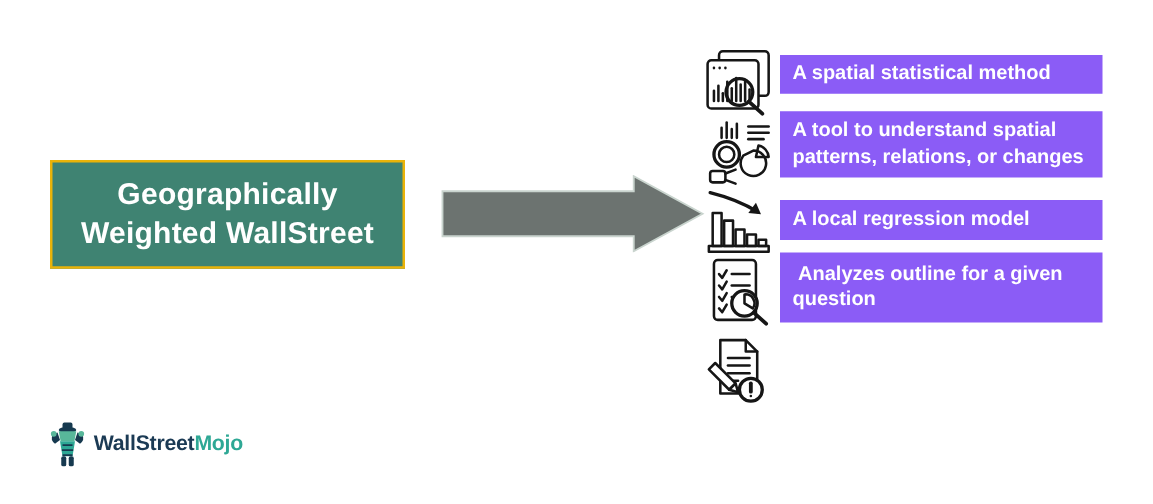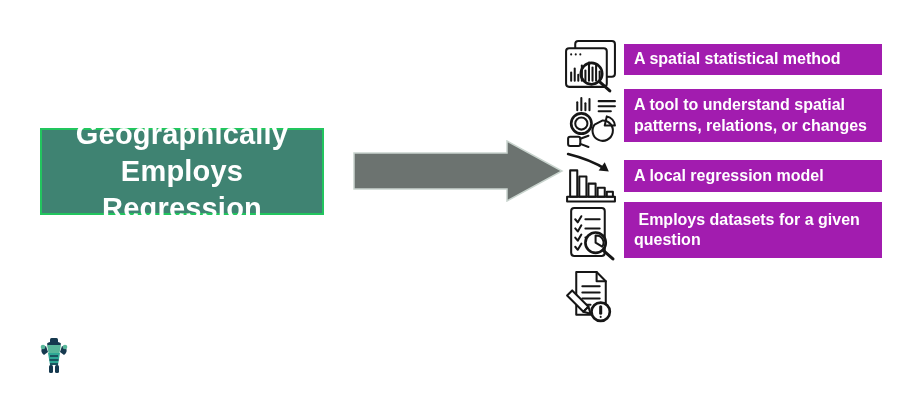--- a/index.html
+++ b/index.html
@@ -11,29 +11,29 @@
     font-family: "Liberation Sans", sans-serif;
     overflow: hidden;
   }
 
   
   .main-box {
     position: absolute;
     left: 40px; top: 128px;
     width: 284px; height: 87px;
     background: #3F8372;
-    border: 2px solid #22c55e;
+    border: 2px solid #eab308;
     box-sizing: border-box;
     display: flex;
     flex-direction: column;
     align-items: center;
     justify-content: center;
     color: #ffffff;
     font-weight: bold;
-    font-size: 29px;
+    font-size: 24px;
     line-height: 1.28;
     text-align: center;
     letter-spacing: 0.2px;
   }
 
   
   .flow-arrow {
     position: absolute;
     left: 352px; top: 140px;
     width: 212px; height: 62px;
@@ -50,21 +50,21 @@
   .fi-3 { top: 149px; }
   .fi-4 { top: 205px; }
   .fi-5 { top: 267px; }
   .feat-icon svg { width: 100%; height: 100%; }
 
   
   .feat-box {
     position: absolute;
     left: 624px;
     width: 258px;
-    background: #a21caf;
+    background: #8b5cf6;
     color: #ffffff;
     font-weight: bold;
     font-size: 16px;
     line-height: 1.28;
     display: flex;
     align-items: center;
     box-sizing: border-box;
     padding: 2px 8px 2px 10px;
     white-space: pre-wrap;
   }
@@ -92,21 +92,21 @@
 
   .line-icon { stroke: #161616; fill: none; stroke-width: 2; stroke-linecap: round; stroke-linejoin: round; }
 </style>
 </head>
 <body>
 
 <div class="canvas">
 
   <div class="main-box">
     <span>Geographically</span>
-    <span>Employs Regression</span>
+    <span>Weighted WallStreet</span>
   </div>
 
   <svg class="flow-arrow" viewBox="0 0 212 62">
     <polygon points="2,13 155,13 155,1 210,31 155,61 155,49 2,49" fill="#6C7370" stroke="#c9d4ce" stroke-width="1.5"></polygon>
   </svg>
 
   <div class="feat-icon fi-1">
     <svg viewBox="0 0 56 56">
       <g class="line-icon">
         <rect x="13" y="3" width="39" height="35" rx="3"></rect>
@@ -204,32 +204,35 @@
   <div class="feat-box fb-1">
     <span>A spatial statistical method</span>
   </div>
   <div class="feat-box fb-3">
     <span>A local regression model</span>
   </div>
   <div class="feat-box fb-2">
     <span>A tool to understand spatial patterns, relations, or changes</span>
   </div>
   <div class="feat-box fb-4">
-    <span> Employs datasets for a given question</span>
+    <span> Analyzes outline for a given question</span>
   </div>
 
   <div class="brand-logo">
     <svg width="32" height="38" viewBox="0 0 32 38">
       <ellipse cx="16" cy="8" rx="7" ry="2.5" fill="#16394f"></ellipse>
       <rect x="12" y="2" width="8" height="6" rx="1.5" fill="#16394f"></rect>
       <path d="M9 9 h14 l-1.5 8 h-11 z" fill="#58B79A"></path>
       <path d="M4 12 q-2 4 2 7 l4 -3 -2 -6 z" fill="#16394f"></path>
       <path d="M28 12 q2 4 -2 7 l-4 -3 2 -6 z" fill="#16394f"></path>
       <circle cx="5" cy="11" r="2.3" fill="#58B79A"></circle>
       <circle cx="27" cy="11" r="2.3" fill="#58B79A"></circle>
       <path d="M10 17 h12 l-2 12 h-8 z" fill="#2EA895"></path>
       <path d="M12 20 h8 M11.5 24 h9 M12 28 h8" stroke="#16394f" stroke-width="1.4"></path>
       <rect x="11" y="29" width="4" height="8" rx="1.5" fill="#16394f"></rect>
       <rect x="17" y="29" width="4" height="8" rx="1.5" fill="#16394f"></rect>
     </svg>
+    <div class="brand-name">
+      <span class="brand-part1">WallStreet</span><span class="brand-part2">Mojo</span>
+    </div>
   </div>
 
 </div>
 
 </body></html>

